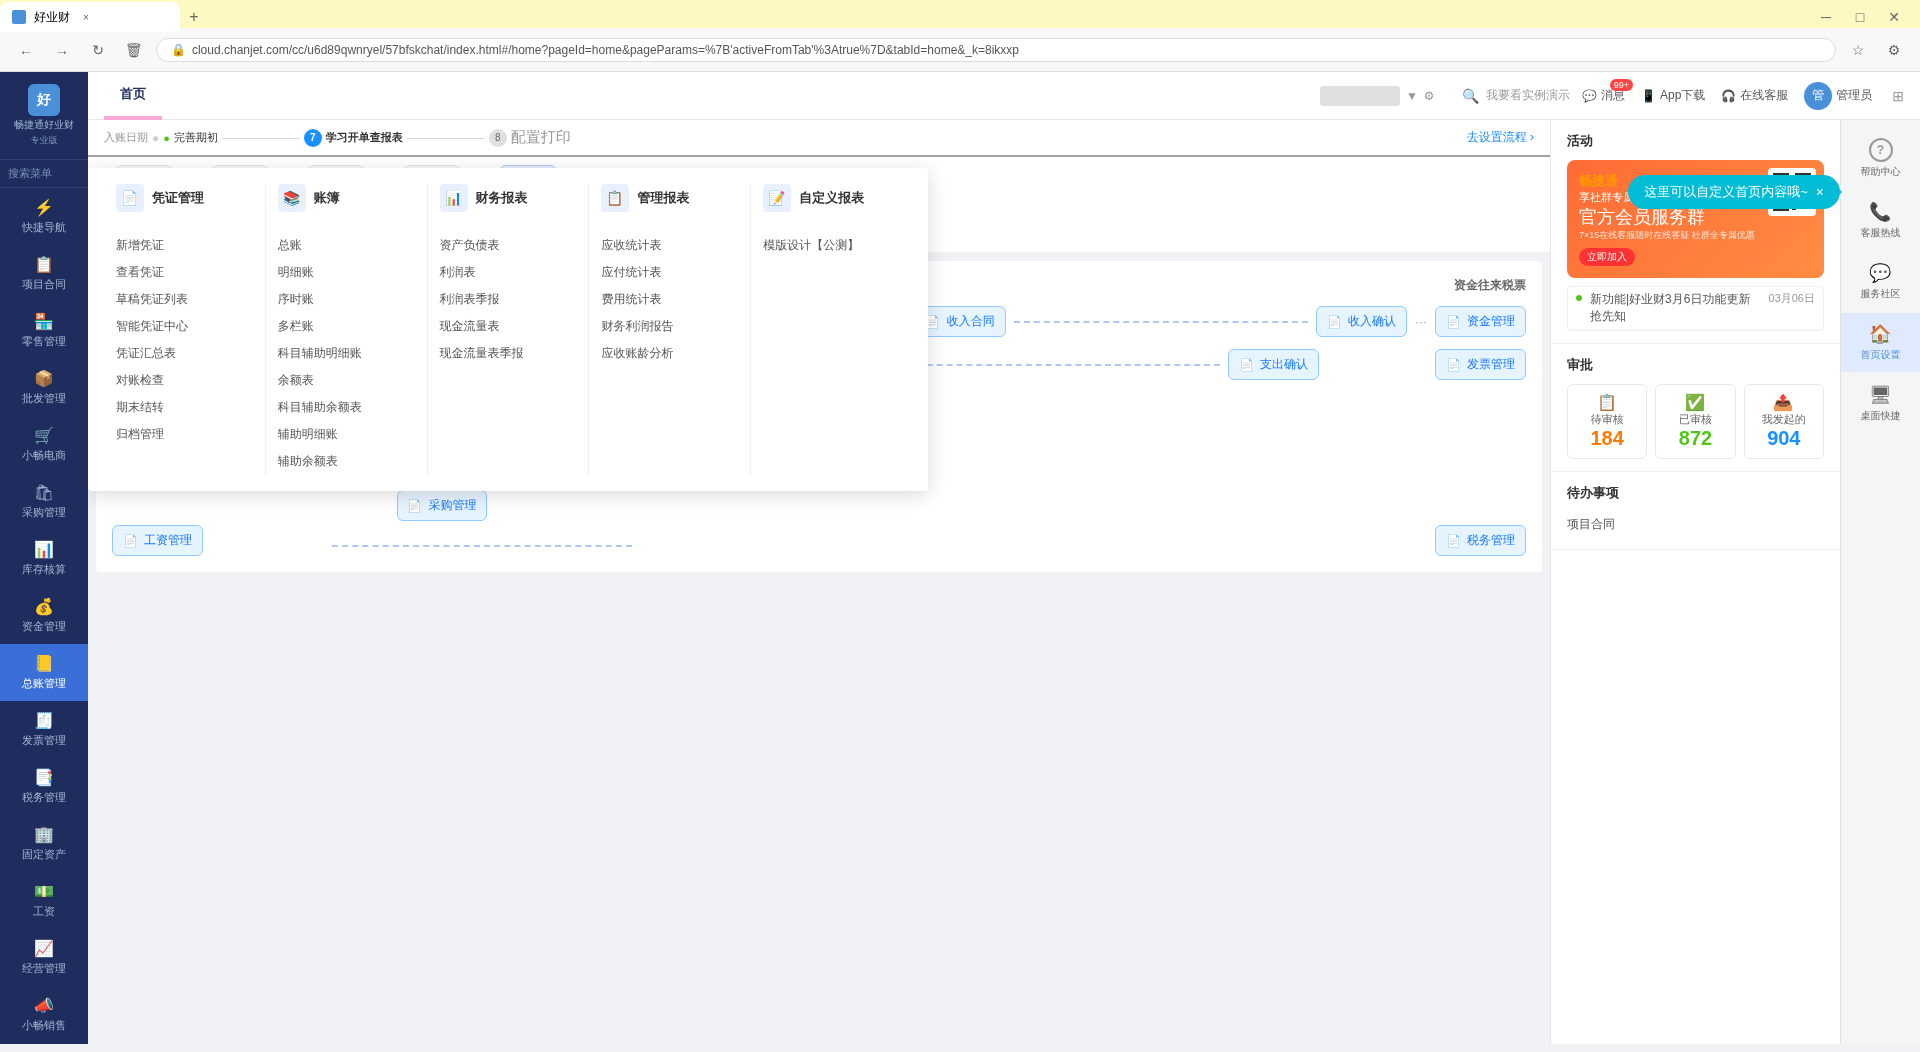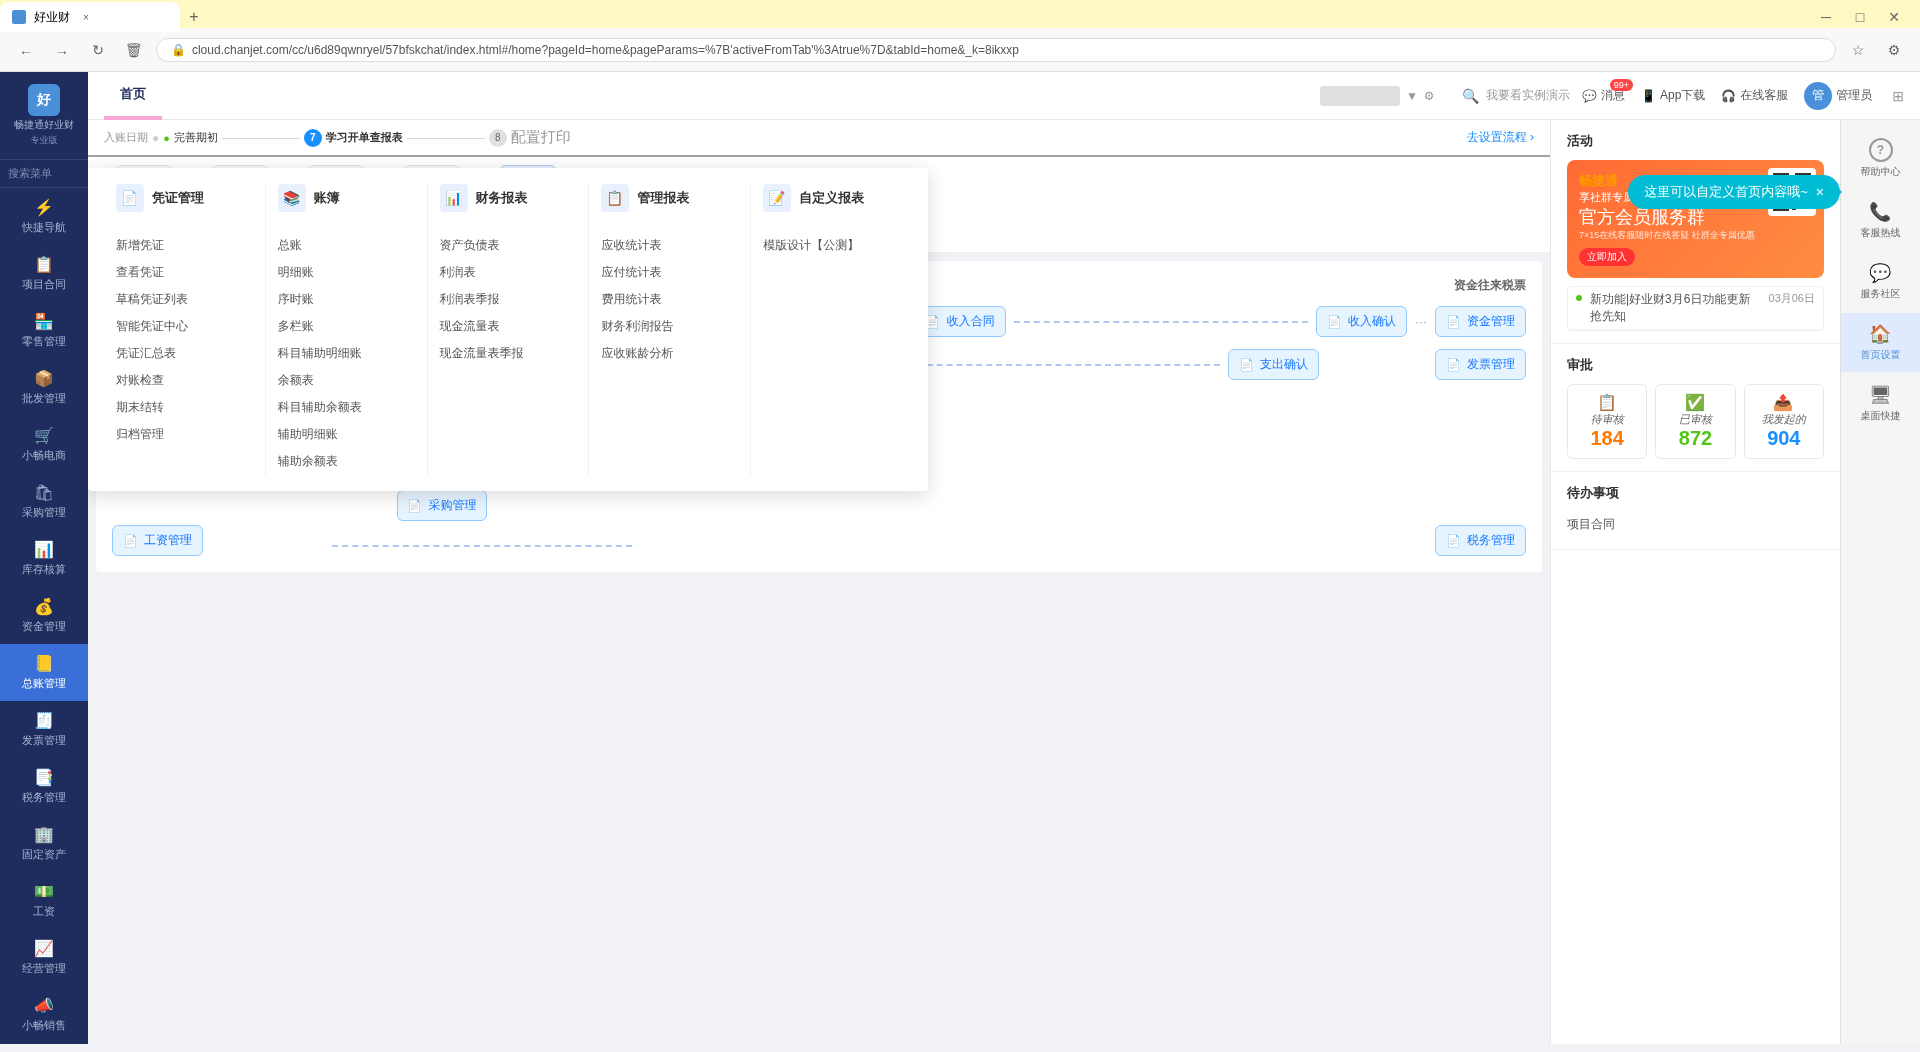--- a/index.html
+++ b/index.html
@@ -87,21 +87,21 @@
     
     
     .news-item { display: flex; align-items: flex-start; gap: 8px; padding: 6px 0; border-bottom: 1px solid #f5f5f5; }
     .news-dot { width: 6px; height: 6px; border-radius: 50%; background: #52c41a; flex-shrink: 0; margin-top: 4px; }
     .news-text { flex: 1; font-size: 12px; color: #555; }
     .news-date { font-size: 11px; color: #999; white-space: nowrap; }
     
     
     .approval-cards { display: flex; gap: 8px; }
     .approval-card { flex: 1; border: 1px solid #e8e8e8; border-radius: 6px; padding: 8px; text-align: center; }
-    .approval-card-label { font-size: 11px; color: #666; font-style: italic; }
+    .approval-card-label { font-size: 11px; color: #666; }
     .approval-card-num { font-size: 20px; font-weight: bold; color: #333; }
     .approval-card.pending .approval-card-num { color: #ff7a00; }
     .approval-card.done .approval-card-num { color: #52c41a; }
     .approval-card.sent .approval-card-num { color: #1890ff; }
     
     
     .tooltip-bubble { position: absolute; right: 80px; top: 55px; background: #00bcd4; color: #fff; border-radius: 20px; padding: 8px 16px; font-size: 13px; display: flex; align-items: center; gap: 8px; z-index: 300; white-space: nowrap; }
     .tooltip-close { cursor: pointer; font-size: 14px; }
     .tooltip-arrow { position: absolute; right: -8px; top: 50%; transform: translateY(-50%); border: 6px solid transparent; border-left-color: #00bcd4; }
     .goto-flow { font-size: 12px; color: #1890ff; cursor: pointer; }

